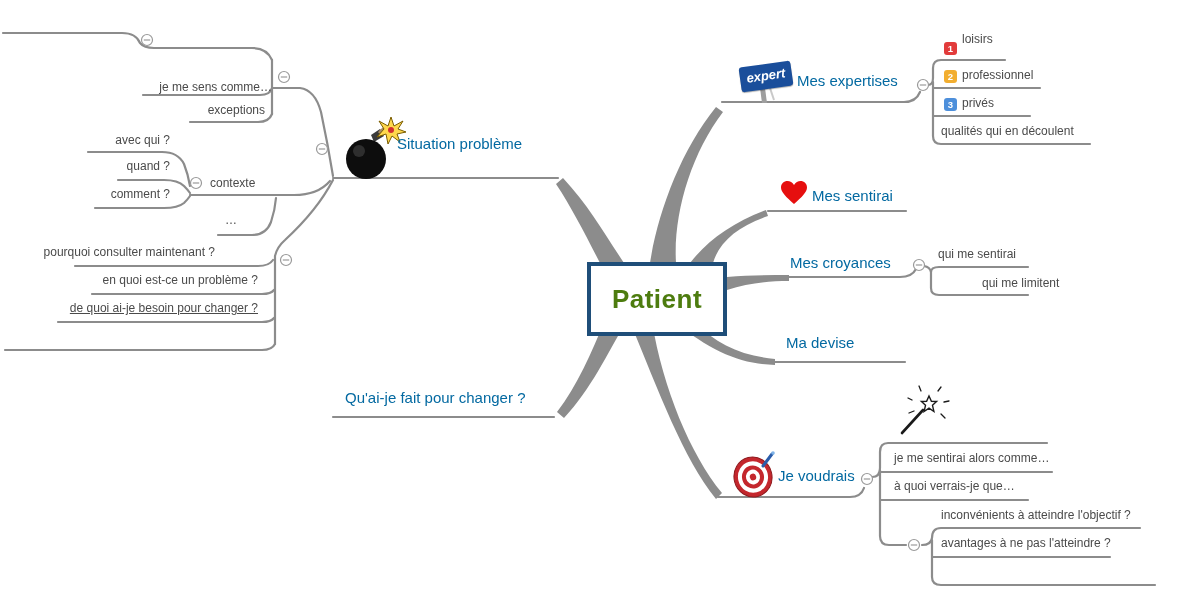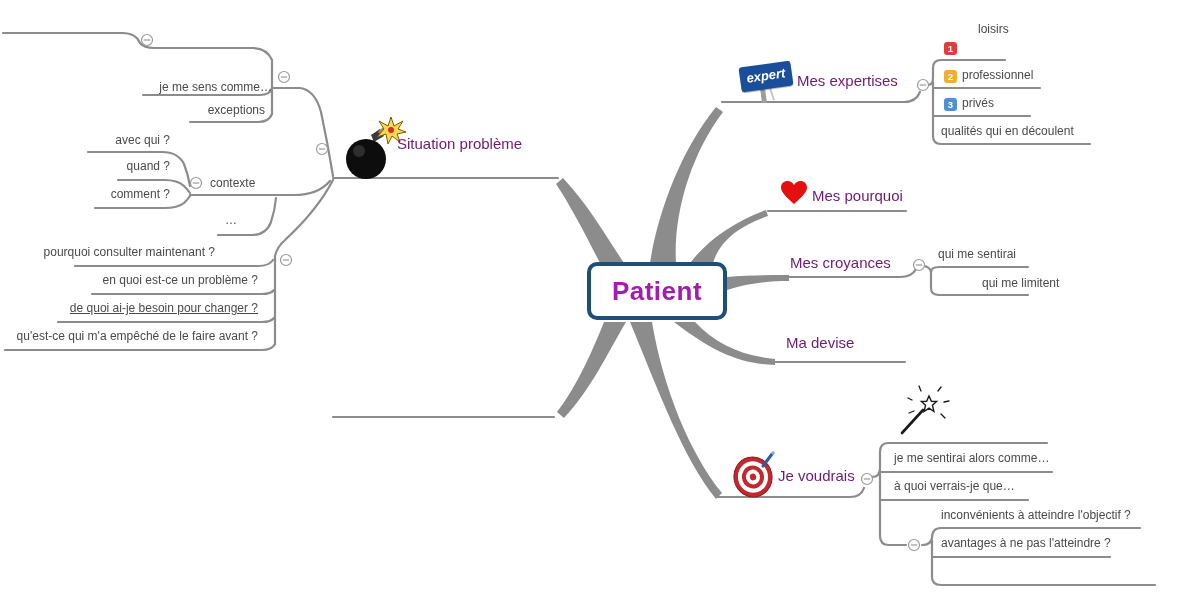--- a/index.html
+++ b/index.html
@@ -1,25 +1,25 @@
 <!DOCTYPE html>
 <html><head>
 <meta charset="utf-8">
 <style>
   html,body{margin:0;padding:0;background:#fff;}
   #stage{position:relative;width:1200px;height:600px;background:#ffffff;overflow:hidden;
          font-family:"Liberation Sans","DejaVu Sans",sans-serif;color:#4d4d4d;}
   #wires{position:absolute;left:0;top:0;}
   .lbl{position:absolute;white-space:nowrap;line-height:1.15;}
-  .main{font-size:15px;color:#701a75;}
+  .main{font-size:15px;color:#0369a1;}
   .sub{font-size:12px;color:#4a4a4a;}
-  .root-box{position:absolute;left:587px;top:262px;width:140px;height:58px;background:#fff;
-            border:4px solid #1f4e79;border-radius:10px;box-sizing:border-box;
+  .root-box{position:absolute;left:587px;top:262px;width:140px;height:74px;background:#fff;
+            border:4px solid #1f4e79;border-radius:0;box-sizing:border-box;
             display:flex;align-items:center;justify-content:center;
-            font-size:26px;font-weight:600;color:#a21caf;letter-spacing:.5px;}
+            font-size:26px;font-weight:600;color:#4d7c0f;letter-spacing:.5px;}
   .chip{position:absolute;width:13px;height:13px;border-radius:3px;color:#fff;
         font-size:9.5px;font-weight:bold;text-align:center;line-height:13px;}
   .expert-badge{position:absolute;left:740px;top:64px;width:52px;height:25px;border-radius:3px;
         color:#fff;font-size:13px;font-style:italic;font-weight:bold;text-align:center;
         line-height:24px;transform:rotate(-8deg);box-shadow:0 1px 1px rgba(0,0,0,.3);}
 </style>
 </head>
 <body>
 
 <div id="stage">
@@ -175,33 +175,33 @@
   <div class="lbl sub" style="right:928px;top:81px;">je me sens comme…</div>
   <div class="lbl sub" style="right:935px;top:104px;">exceptions</div>
   <div class="lbl sub" style="left:210px;top:177px;">contexte</div>
   <div class="lbl sub" style="right:1030px;top:134px;">avec qui ?</div>
   <div class="lbl sub" style="right:1030px;top:160px;">quand ?</div>
   <div class="lbl sub" style="right:1030px;top:188px;">comment ?</div>
   <div class="lbl sub" style="right:963px;top:214px;">…</div>
   <div class="lbl sub" style="right:985px;top:246px;margin-left:33px;">pourquoi consulter maintenant ?</div>
   <div class="lbl sub" style="right:942px;top:274px;">en quoi est-ce un problème ?</div>
   <div class="lbl sub" style="right:942px;top:302px;text-decoration:underline;">de quoi ai-je besoin pour changer ?</div>
-  <div class="lbl sub" style="right:942px;top:330px;">qu'est-ce qui m'a empêché de le faire avant ?</div>
+  <div class="lbl main" style="left:345px;top:389px;">Qu'ai-je fait pour changer ?</div>
 
   <div class="expert-badge" style="background: rgb(26, 78, 155);">expert</div>
   <div class="lbl main" style="left:797px;top:72px;">Mes expertises</div>
   <span class="chip" style="left: 944px; top: 42px; background: rgb(226, 59, 59);">1</span>
-  <div class="lbl sub" style="left:962px;top:23px;margin-left:16px;">loisirs</div>
+  <div class="lbl sub" style="left:962px;top:33px;">loisirs</div>
   <span class="chip" style="left: 944px; top: 70px; background: rgb(242, 174, 48);">2</span>
   <div class="lbl sub" style="left:962px;top:69px;">professionnel</div>
   <span class="chip" style="left: 944px; top: 98px; background: rgb(77, 143, 219);">3</span>
   <div class="lbl sub" style="left:962px;top:97px;">privés</div>
   <div class="lbl sub" style="left:941px;top:125px;">qualités qui en découlent</div>
 
-  <div class="lbl main" style="left:812px;top:187px;">Mes pourquoi</div>
+  <div class="lbl main" style="left:812px;top:187px;">Mes sentirai</div>
 
   <div class="lbl main" style="left:790px;top:254px;">Mes croyances</div>
   <div class="lbl sub" style="left:938px;top:248px;">qui me sentirai</div>
   <div class="lbl sub" style="left:938px;top:277px;margin-left:44px;">qui me limitent</div>
 
   <div class="lbl main" style="left:786px;top:334px;">Ma devise</div>
 
   <div class="lbl main" style="left:778px;top:467px;">Je voudrais</div>
   <div class="lbl sub" style="left:894px;top:452px;">je me sentirai alors comme…</div>
   <div class="lbl sub" style="left:894px;top:480px;">à quoi verrais-je que…</div>

